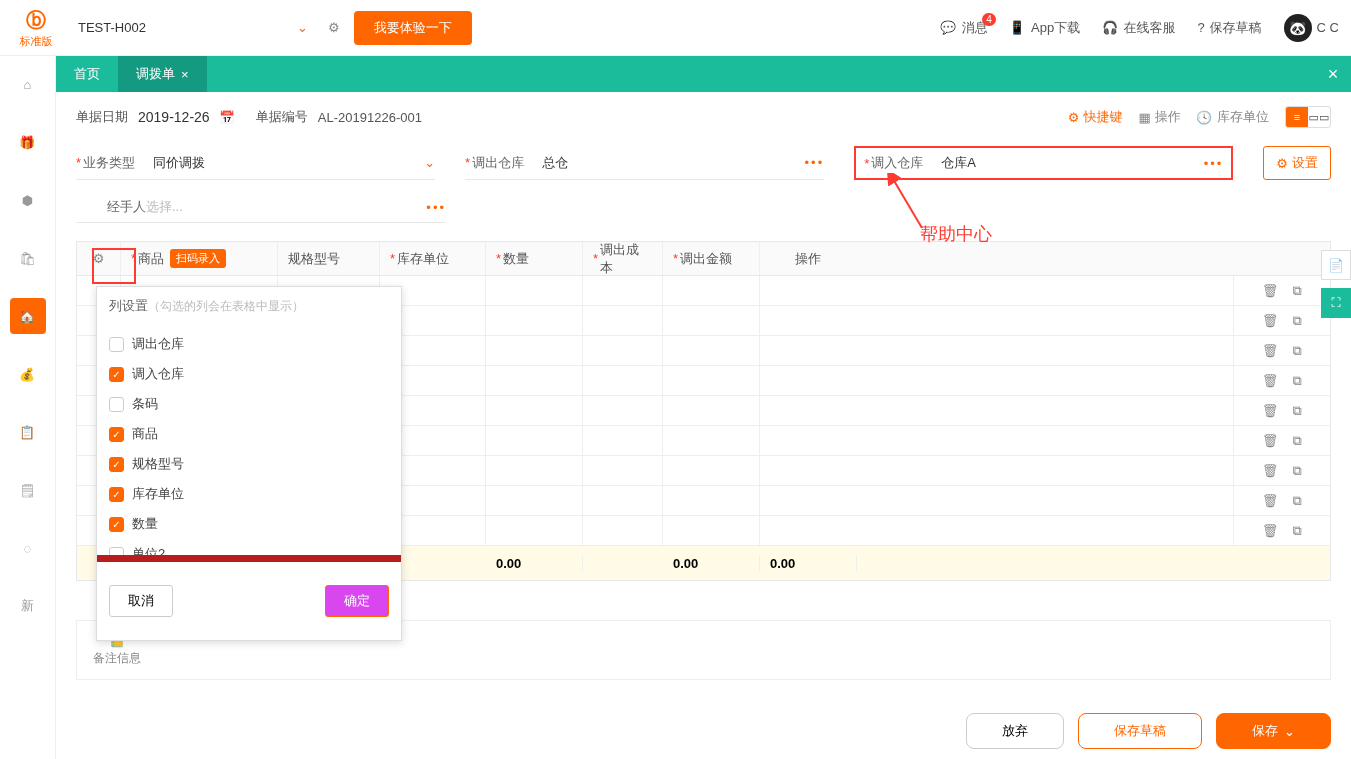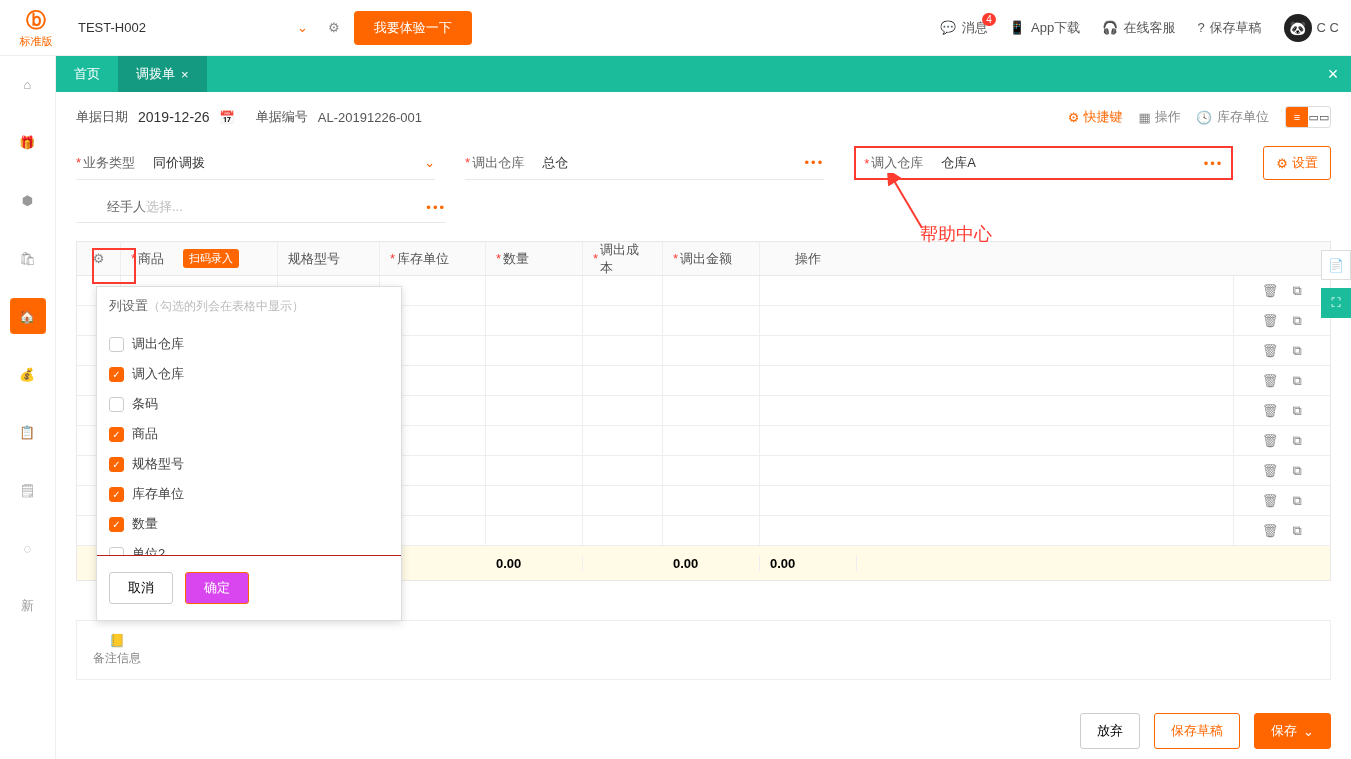--- a/index.html
+++ b/index.html
@@ -64,47 +64,47 @@
 
 .gear-box{position:absolute;left:92px;top:248px;width:44px;height:36px;border:2px solid #ff3b30;pointer-events:none}
 .gear-arrow{position:absolute;left:102px;top:284px;pointer-events:none}
 
 
 .table-wrap{margin-top:18px;border:1px solid #e8e8e8}
 .thead{display:flex;background:#fafafa;border-bottom:1px solid #e8e8e8;height:34px;align-items:center}
 .th{padding:0 10px;color:#555;border-right:1px solid #eee;height:100%;display:flex;align-items:center}
 .th .req{color:#ff3b30;margin-right:2px}
 .gear-cell{width:44px;justify-content:center;color:#888}
-.scan-btn{background:#ff6600;color:#fff;padding:2px 6px;border-radius:3px;font-size:11px;margin-left:19px}
+.scan-btn{background:#ff6600;color:#fff;padding:2px 6px;border-radius:3px;font-size:11px;margin-left:6px}
 .tbody-row{display:flex;height:30px;border-bottom:1px solid #eee}
 .td{border-right:1px solid #eee;padding:0 10px;display:flex;align-items:center}
 .op-cell{width:96px;justify-content:center;gap:14px;color:#888}
 .tfoot{display:flex;height:34px;background:#fffbe6;align-items:center}
 
 
 .col-popup{position:absolute;left:96px;top:286px;width:306px;background:#fff;border:1px solid #ddd;box-shadow:0 2px 8px rgba(0,0,0,0.15);z-index:10}
 .col-popup .hd{padding:10px 12px;color:#666}
 .col-popup .hd .hint{color:#bbb;font-size:12px}
 .col-popup .list{max-height:230px;overflow-y:auto;padding:4px 12px}
 .col-popup .item{display:flex;align-items:center;gap:8px;padding:6px 0;color:#444}
 .chk{width:15px;height:15px;border:1px solid #ccc;border-radius:3px;display:flex;align-items:center;justify-content:center;font-size:10px}
 .chk.on{background:#ff6600;border-color:#ff6600;color:#fff}
-.col-popup .ft{display:flex;justify-content:flex-start;gap:12px;padding:16px 12px;border-top:1px solid #b91c1c}
+.col-popup .ft{display:flex;justify-content:space-between;gap:12px;padding:23px 12px;border-top:7px solid #b91c1c}
 .btn{padding:6px 18px;border-radius:3px;border:1px solid #ccc;background:#fff}
 .btn.pri{background:#d946ef;border-color:#ff6600;color:#fff}
 
 
 .remark{position:absolute;left:76px;right:20px;top:620px;height:60px;border:1px solid #eee;display:flex;align-items:center;padding:0 16px;gap:20px}
 .remark-icon{display:flex;flex-direction:column;align-items:center;color:#1abc9c;gap:2px}
 .remark-icon span:last-child{color:#888;font-size:12px}
 .remark input{border:none;outline:none;flex:1;font-size:13px}
 
 
 .bottom{position:absolute;left:76px;right:20px;top:713px;display:flex;justify-content:flex-end;gap:14px}
-.bbtn{padding:8px 16px;border-radius:3px;border:1px solid #ccc;background:#fff}
+.bbtn{padding:8px 35px;border-radius:8px;border:1px solid #ccc;background:#fff}
 .bbtn.outline{border-color:#ff6600;color:#ff6600}
 .bbtn.pri{background:#ff6600;border-color:#ff6600;color:#fff;display:flex;align-items:center;gap:6px}
 
 
 .float-r{position:absolute;right:0;top:250px;display:flex;flex-direction:column;gap:8px}
 .float-r div{width:30px;height:30px;background:#fff;border:1px solid #ddd;display:flex;align-items:center;justify-content:center;color:#888}
 .float-r div.teal{background:#1abc9c;color:#fff;border-color:#1abc9c}
 
 
 .col-popup .list::-webkit-scrollbar{width:8px}

